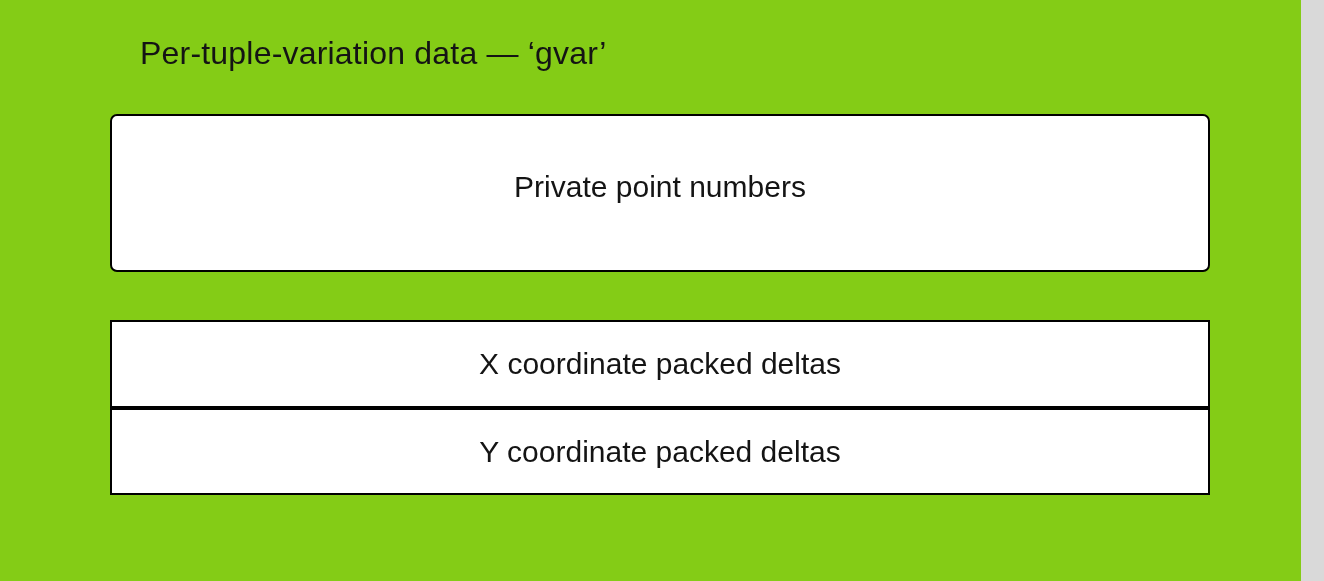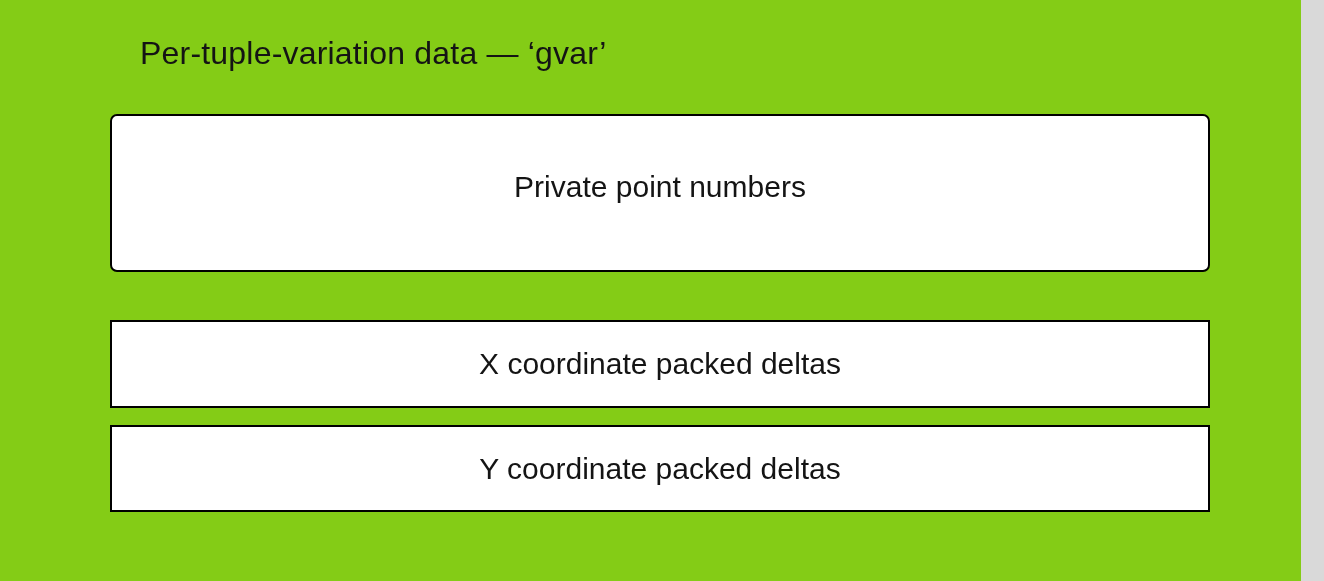--- a/index.html
+++ b/index.html
@@ -53,21 +53,21 @@
     top: 114px;
     height: 158px;
     padding-bottom: 12px;
     border-radius: 7px;
   }
   .box-xdeltas {
     top: 320px;
     height: 88px;
   }
   .box-ydeltas {
-    top: 425px;
+    top: 408px;
     height: 87px;
   }
 </style>
 </head>
 <body>
 
 <div class="canvas">
 
   <div class="title">Per-tuple-variation data — ‘gvar’</div>
 

